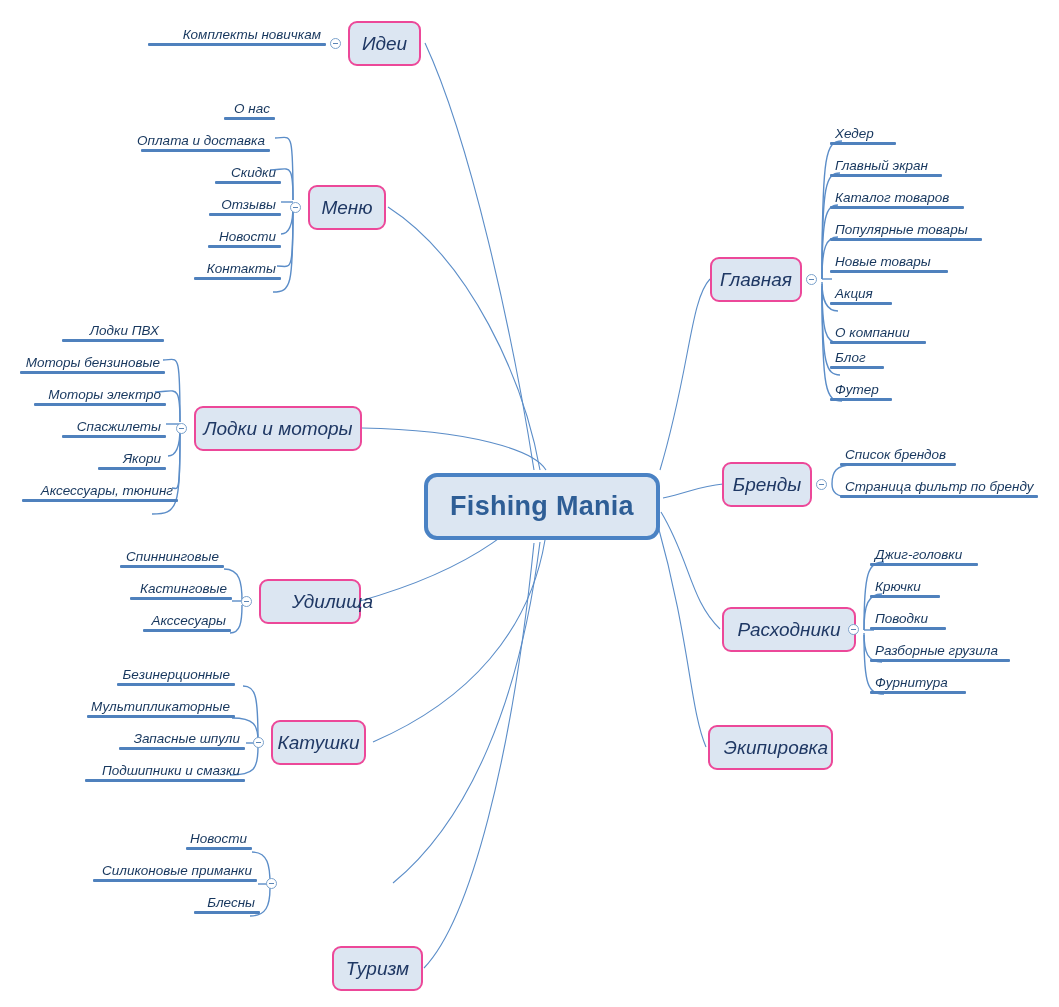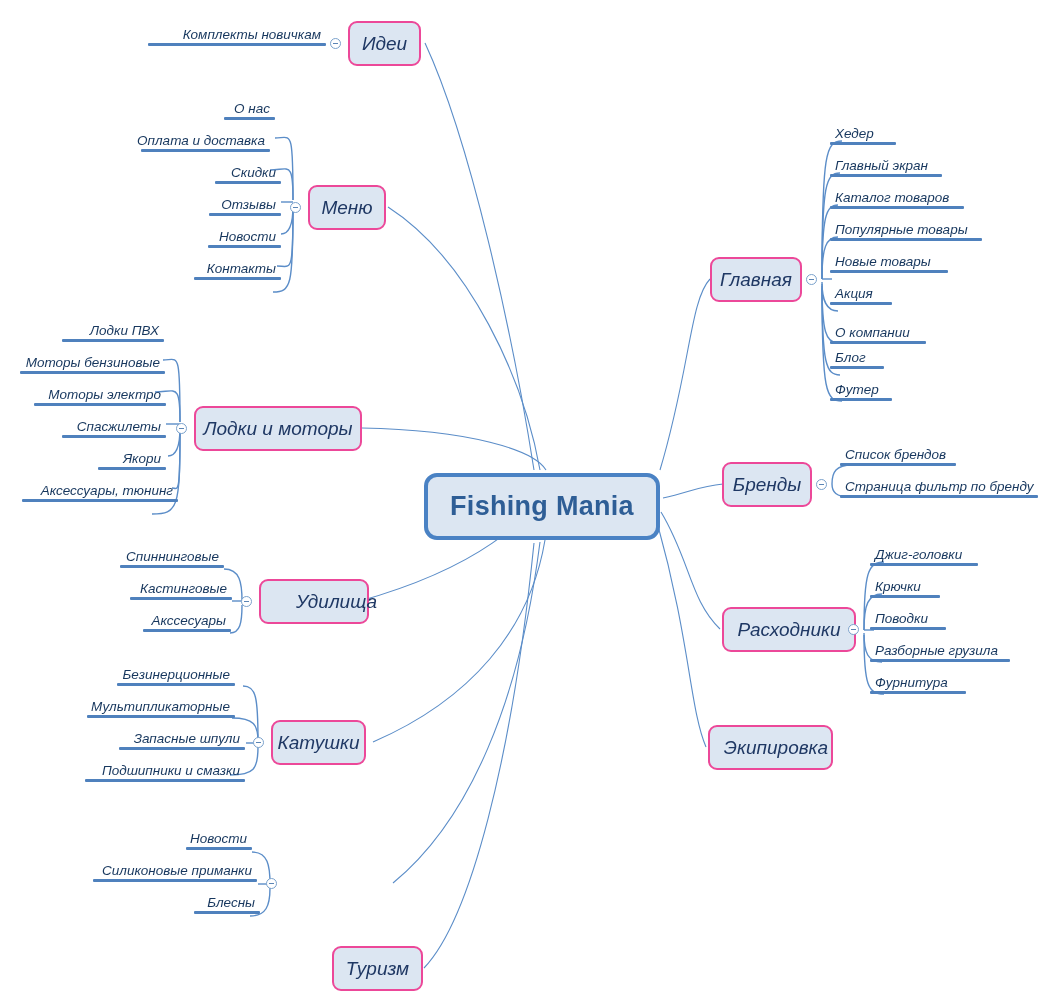--- a/index.html
+++ b/index.html
@@ -207,21 +207,21 @@
   </div>
   <div class="leaf left" style="left:98px; top:448px; width:68px; height:22px;">
     <span class="leaf-label">Якори</span>
     <span class="leaf-rule"></span>
   </div>
   <div class="leaf left" style="left:22px; top:480px; width:156px; height:22px;">
     <span class="leaf-label">Аксессуары, тюнинг</span>
     <span class="leaf-rule"></span>
   </div>
 
-  <div class="node" style="left:259px; top:579px; width:110px; height:45px;padding-left:45px;">
+  <div class="node" style="left:259px; top:579px; width:102px; height:45px;padding-left:45px;">
     <span>Удилища</span>
   </div>
   <div class="toggle" style="left:241px; top:596px;"></div>
   <svg class="leaf-wires" style="position:absolute; left:214px; top:555px; width:40px; height:105px; z-index:2;" viewBox="0 0 40 105" xmlns="http://www.w3.org/2000/svg">
     <g fill="none" stroke="#5b8dc8" stroke-width="1.4">
       <path d="M10,14 C26,14 28,28 28,46"></path>
       <path d="M18,46 C26,46 27,46 28,46"></path>
       <path d="M16,78 C26,78 28,68 28,50"></path>
     </g>
   </svg>

